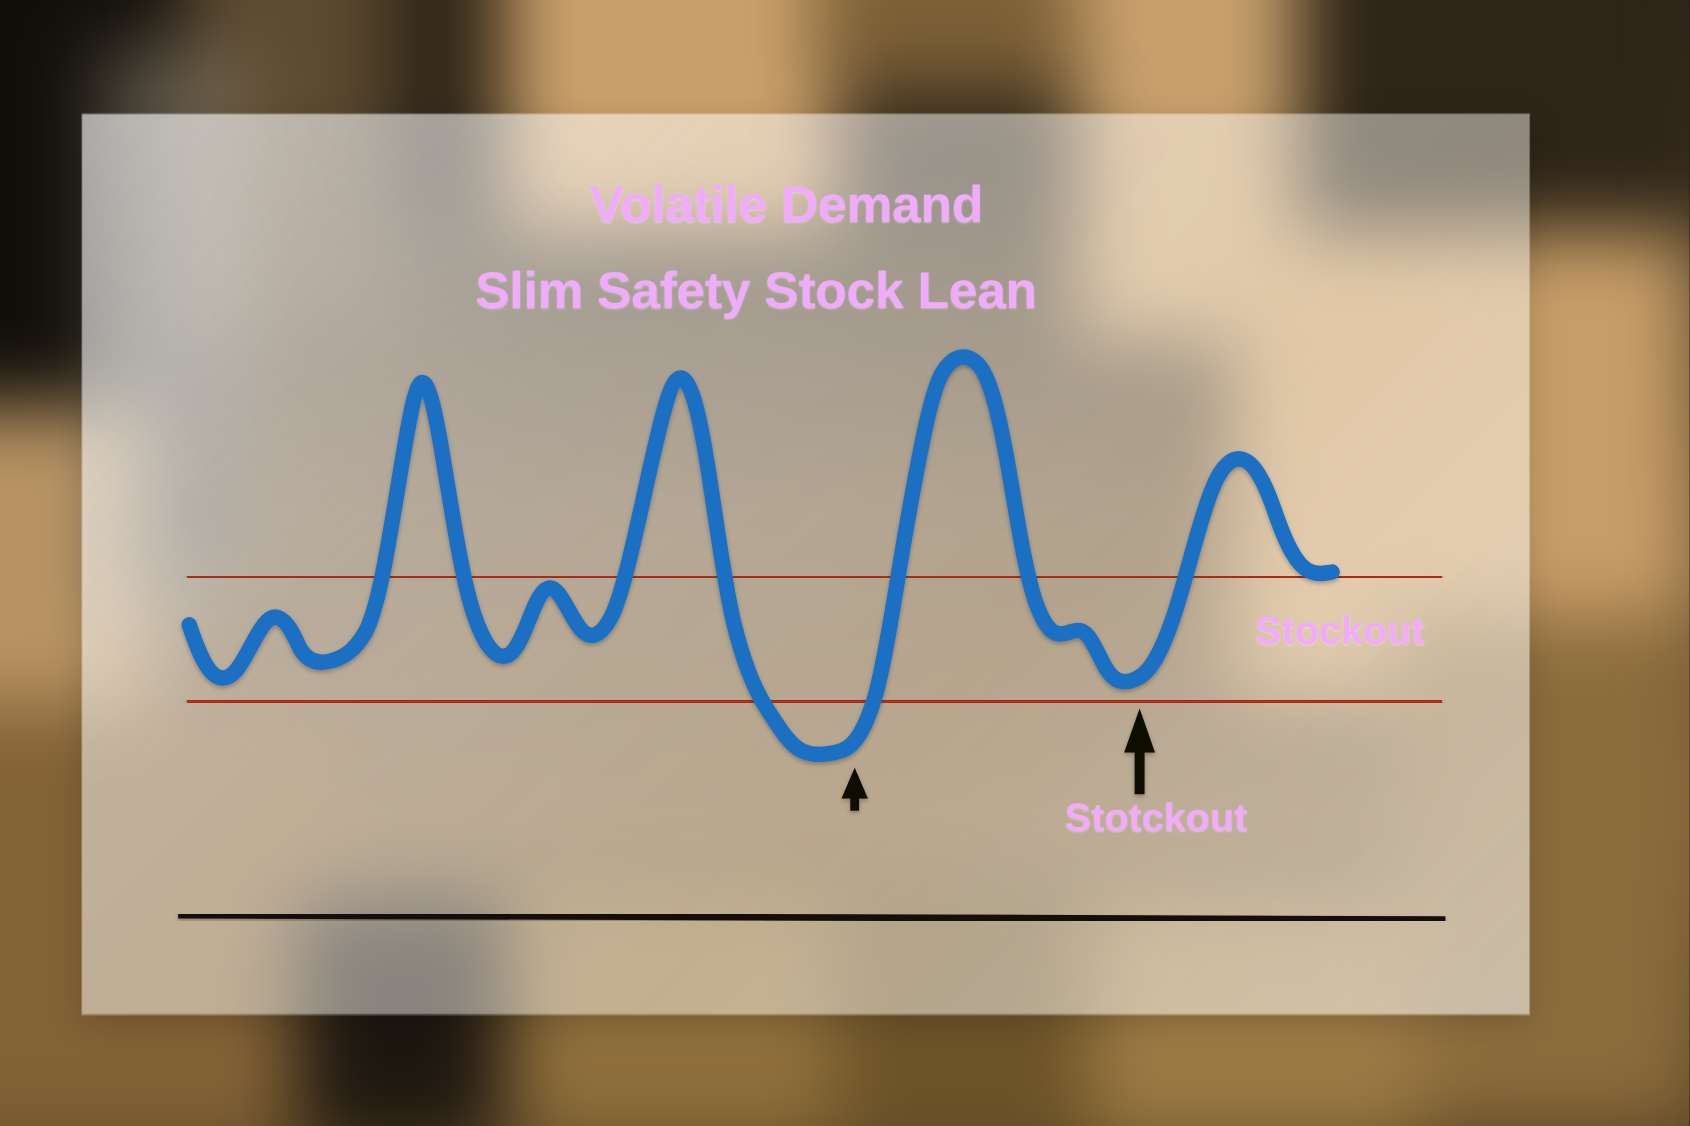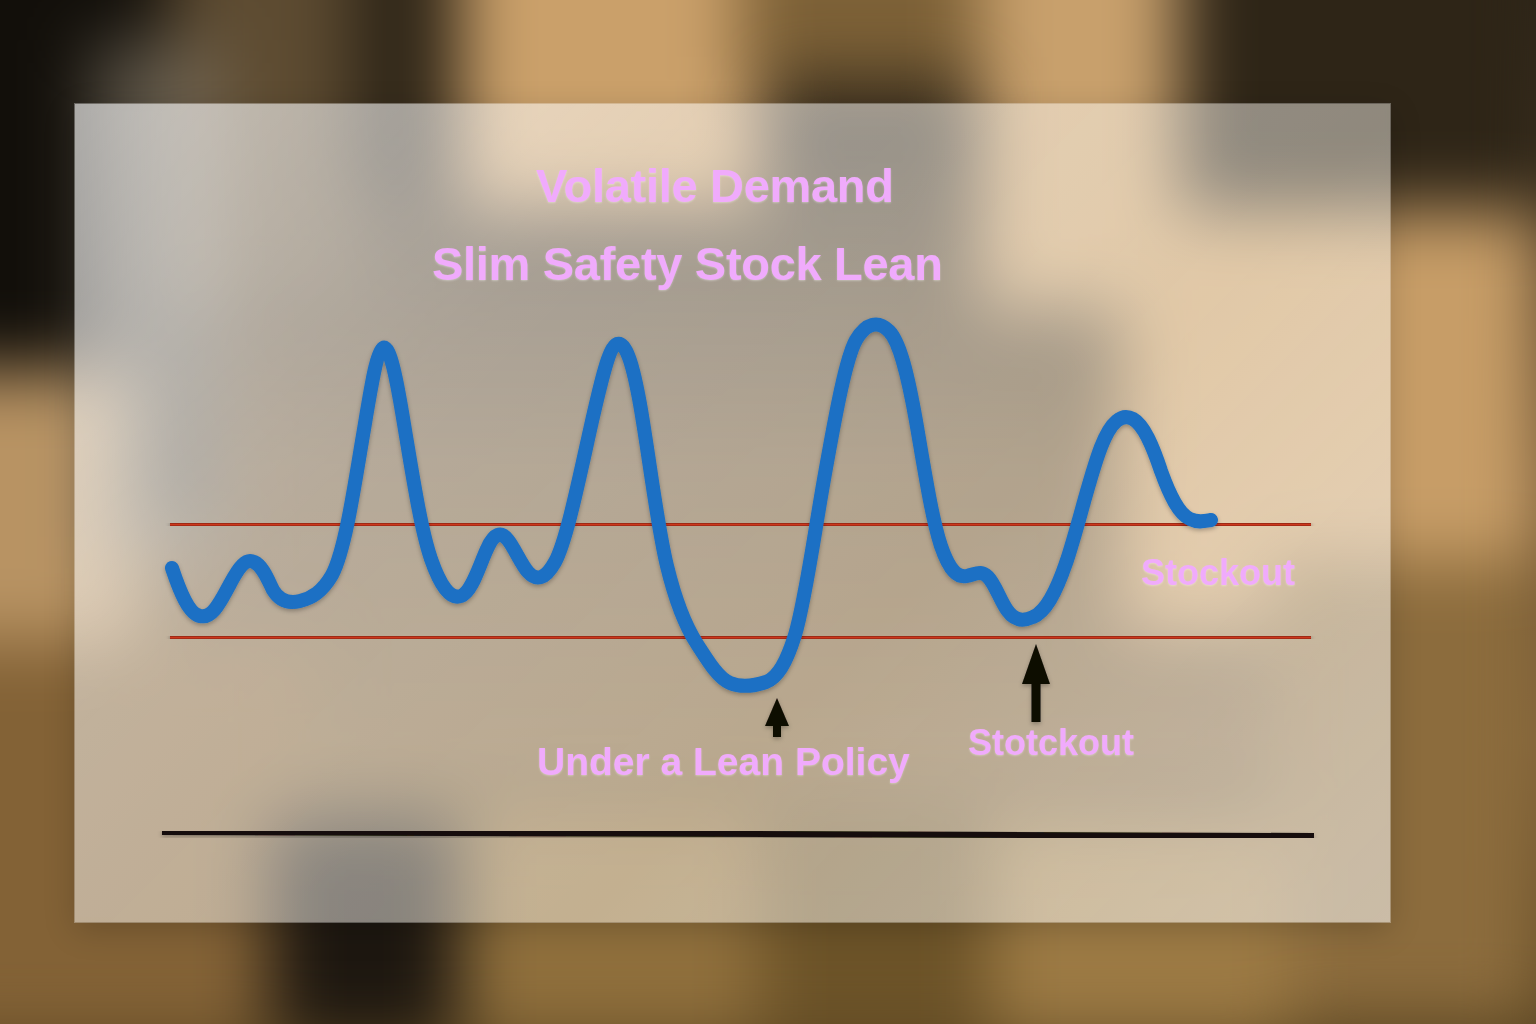--- a/index.html
+++ b/index.html
@@ -144,17 +144,16 @@
       <polygon points="1036,644 1050,684 1022,684" fill="#0d0a06"></polygon>
     </g>
   </svg>
 
   <div class="lbl" id="title-line1">Volatile Demand</div>
 
   <div class="lbl" id="title-line2">Slim Safety Stock Lean</div>
 
   <div class="lbl" id="label-stotckout">Stockout</div>
 
-  <div class="lbl" id="label-lean">Under a Lean Policy</div>
 
   <div class="lbl" id="label-stockout">Stotckout</div>
 
 </div>
 
 </body></html>

